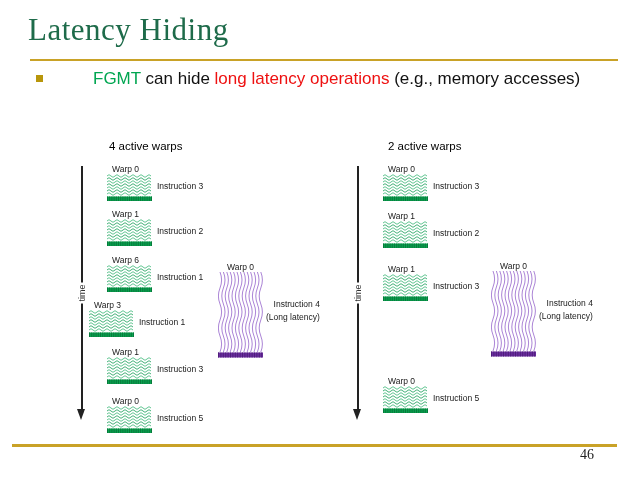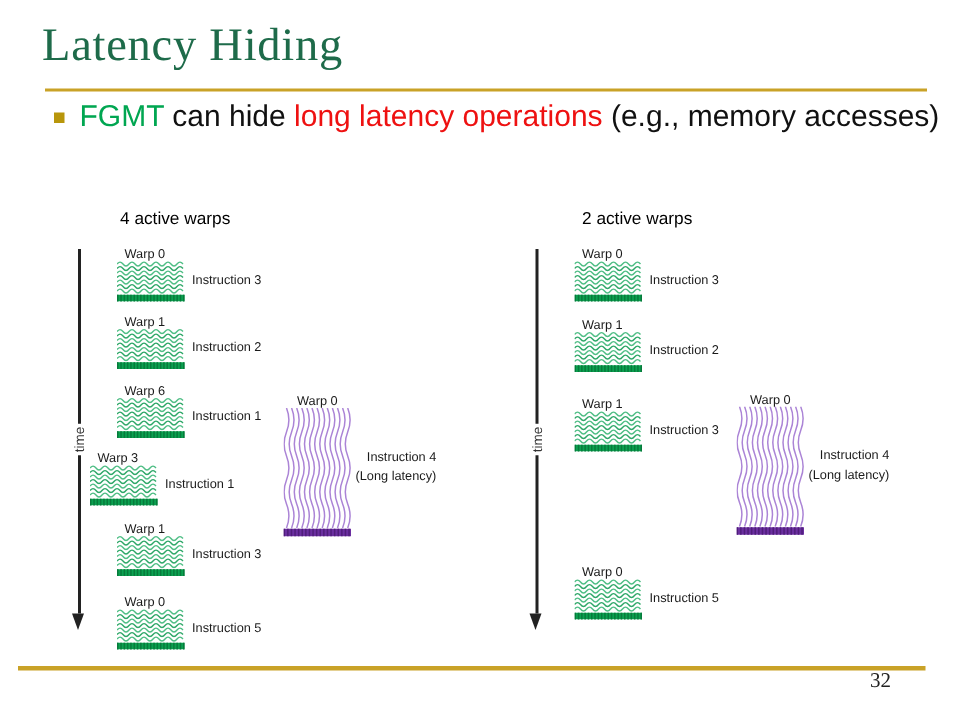--- a/index.html
+++ b/index.html
@@ -4,21 +4,21 @@
 <style>
   html,body{margin:0;padding:0;background:#ffffff;}
   .slide{position:relative;width:638px;height:478px;background:#ffffff;overflow:hidden;
          font-family:"Liberation Sans",sans-serif;color:#111;}
   .title{position:absolute;left:28px;top:12px;font-family:"Liberation Serif",serif;
          font-size:31px;letter-spacing:.5px;font-weight:400;}
   .rule{position:absolute;height:2px;}
   .bullets{position:absolute;left:36px;top:68px;width:590px;}
   .bullet{display:flex;align-items:flex-start;margin-bottom:9px;}
   .marker{width:7px;height:7px;margin:7px 10px 0 0;flex:0 0 7px;}
-  .btext{font-size:20px;line-height:21px;white-space:nowrap;}
+  .btext{font-size:17px;line-height:21px;white-space:nowrap;margin-left:40px;}
   .dheader{position:absolute;font-size:11.5px;color:#000;}
   .tline{position:absolute;width:1.5px;background:#222;}
   .tarrowhead{position:absolute;width:0;height:0;border-left:4.5px solid transparent;
               border-right:4.5px solid transparent;border-top:11px solid #222;}
   .tlabel{position:absolute;transform:translate(-50%,-50%) rotate(-90deg);
           background:#fff;padding:0 2px;font-size:9px;color:#333;}
   .warp-block,.ll-block{position:absolute;}
   .wlabel{position:absolute;top:-10px;left:5px;font-size:8.5px;white-space:nowrap;color:#1a1a1a;}
   .ilabel{position:absolute;font-size:8.5px;white-space:nowrap;color:#1a1a1a;}
   .lltext{position:absolute;font-size:8.5px;line-height:13px;text-align:right;
@@ -73,21 +73,21 @@
   <div class="rule" style="left: 30px; top: 59px; width: 588px; background: rgb(201, 162, 39);"></div>
   <div class="rule" style="left: 12px; top: 444px; width: 605px; height: 2.5px; background: rgb(201, 162, 39);"></div>
 
   <div class="bullets">
       <div class="bullet">
         <span class="marker" style="background: rgb(184, 150, 11);"></span>
         <span class="btext"><span style="color: rgb(0, 166, 81);">FGMT</span><span style="color: rgb(17, 17, 17);"> can hide </span><span style="color: rgb(238, 17, 17);">long latency operations</span><span style="color: rgb(17, 17, 17);"> (e.g., memory accesses)</span></span>
       </div>
     </div>
 
-  <div style="position:absolute;inset:0;">
+  <div style="position:absolute;inset:0;margin-left:29px;">
       <div class="dheader" style="left: 80px; top: 140px;">4 active warps</div>
       <div class="tline" style="left: 52px; top: 166px; height: 243px;"></div>
       <div class="tarrowhead" style="left: 48.25px; top: 409px;"></div>
       <div class="tlabel" style="left: 52.75px; top: 293px;">time</div>
       <div class="warp-block" style="left: 78px; top: 174px;">
         <div class="wlabel">Warp 0</div>
         <svg width="46" height="27">
           <use href="#tex-green"></use>
         </svg>
         <div class="ilabel" style="left: 50px; top: 7px;">Instruction 3</div>
@@ -176,14 +176,14 @@
         <svg width="46" height="86">
           <use href="#tex-purple"></use>
         </svg>
         <div class="lltext" style="left: 48px; top: 26px;">
           <div>Instruction 4</div>
           <div>(Long latency)</div>
         </div>
       </div>
     </div>
 
-  <div class="pagenum">32</div>
+  <div class="pagenum">46</div>
 </div>
 
 </body></html>

